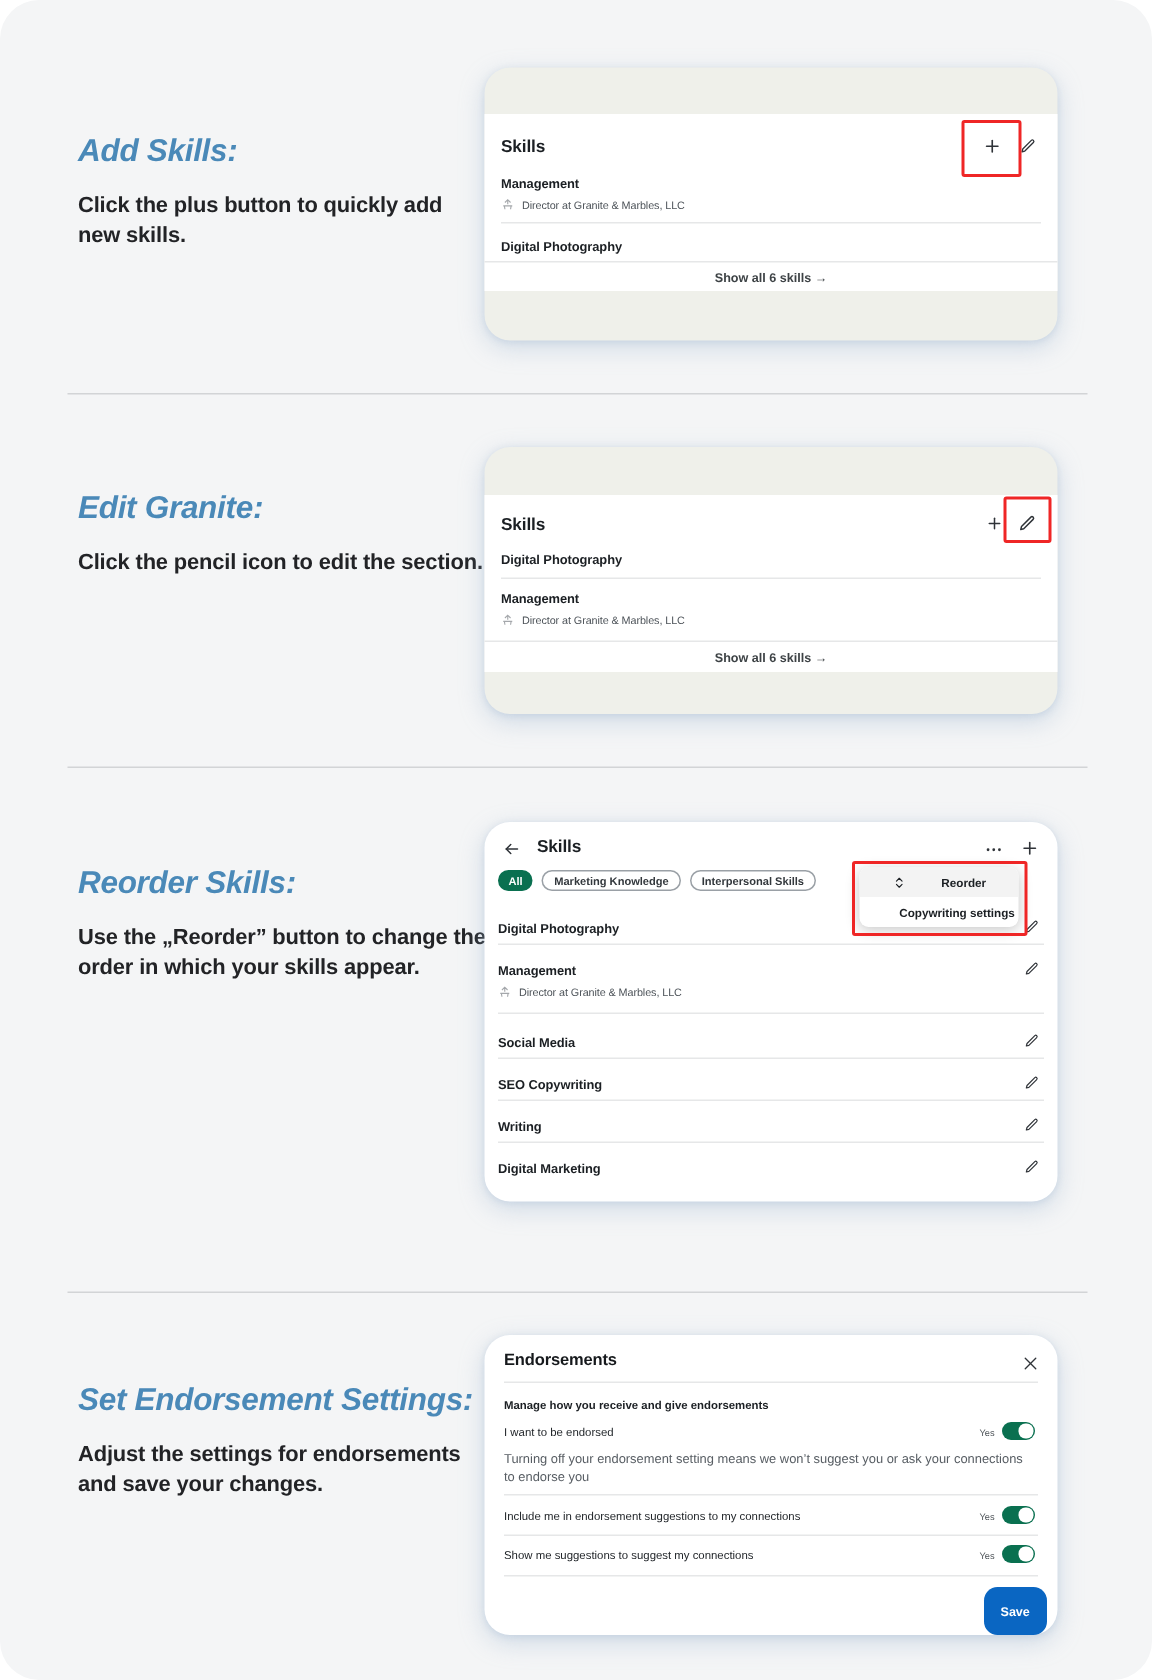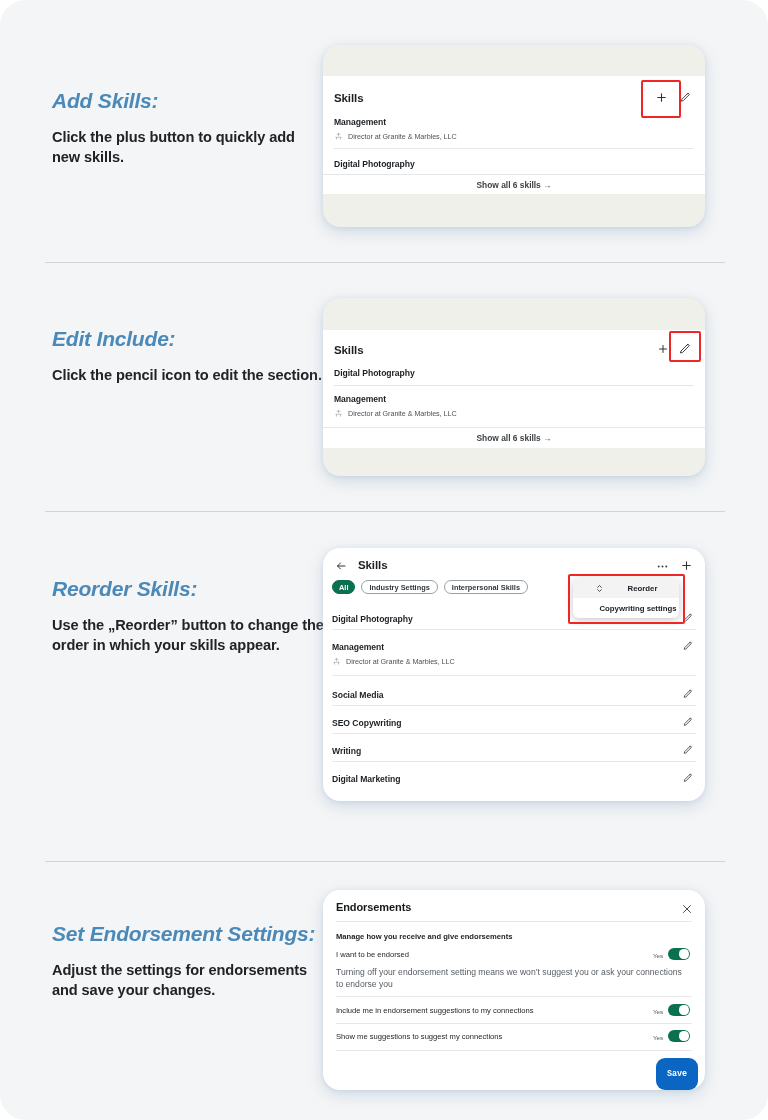--- a/index.html
+++ b/index.html
@@ -209,21 +209,20 @@
     display: inline-flex;
     align-items: center;
     justify-content: center;
     height: 17px;
     padding: 16px 11px;
     border-radius: 9px;
     background: #0a66c2;
     color: #ffffff;
     font-size: 8.4px;
     font-weight: 700;
-    font-family: Liberation Mono, monospace;
   }
   .flexrow { display: flex; align-items: flex-end; }
 </style>
 </head>
 <body>
 
 <div id="page">
 
   <div class="section" style="top:0;">
 
@@ -268,21 +267,21 @@
 
       <div class="hl" style="left:318px; top:35px; width:40px; height:38px;"></div>
     </div>
 
     <div class="divider" style="top:262px;"></div>
   </div>
 
   <div class="section" style="top:0;">
 
     <div class="copy" style="top:326px;">
-      <h2>Edit Include:</h2>
+      <h2>Edit Granite:</h2>
       <p>Click the pencil icon to edit the section.</p>
     </div>
 
     <div class="frame" style="left:323px; top:298px; width:382px; height:178px;">
       <div class="panel" style="top:32px; height:118px;">
 
         <div class="card-title" style="position:absolute; left:11px; top:14px;">Skills</div>
 
         <div class="icon-btn" style="left:330px; top:9px; width:20px; height:20px;">
           <svg width="12" height="12" viewBox="0 0 24 24" fill="none" stroke="currentColor" stroke-width="2" stroke-linecap="round">
@@ -343,21 +342,21 @@
       </div>
       <div class="icon-btn" style="left:354px; top:8px; width:18px; height:18px;">
         <svg width="13" height="13" viewBox="0 0 24 24" fill="none" stroke="currentColor" stroke-width="2" stroke-linecap="round">
           <line x1="12" y1="5" x2="12" y2="19"></line>
             <line x1="5" y1="12" x2="19" y2="12"></line>
         </svg>
       </div>
 
       <div class="flexrow" style="position:absolute; left:9px; top:32px; gap:6px;">
         <span class="chip active">All</span>
-        <span class="chip">Industry Settings</span>
+        <span class="chip">Marketing Knowledge</span>
         <span class="chip">Interpersonal Skills</span>
       </div>
 
       <div style="position:absolute; left:0; right:0; top:62px;">
         <div class="skill-name" style="position:absolute; left:9px; top:4px;">Digital Photography</div>
         <div class="icon-btn" style="left:357px; top:0px; width:16px; height:16px;">
           <svg width="10" height="10" viewBox="0 0 24 24" fill="none" stroke="currentColor" stroke-width="1.9" stroke-linecap="round" stroke-linejoin="round">
               <path d="M16.5 3.5a2.12 2.12 0 0 1 3 3L7 19l-4 1 1-4 12.5-12.5z"></path>
             </svg>
         </div>

